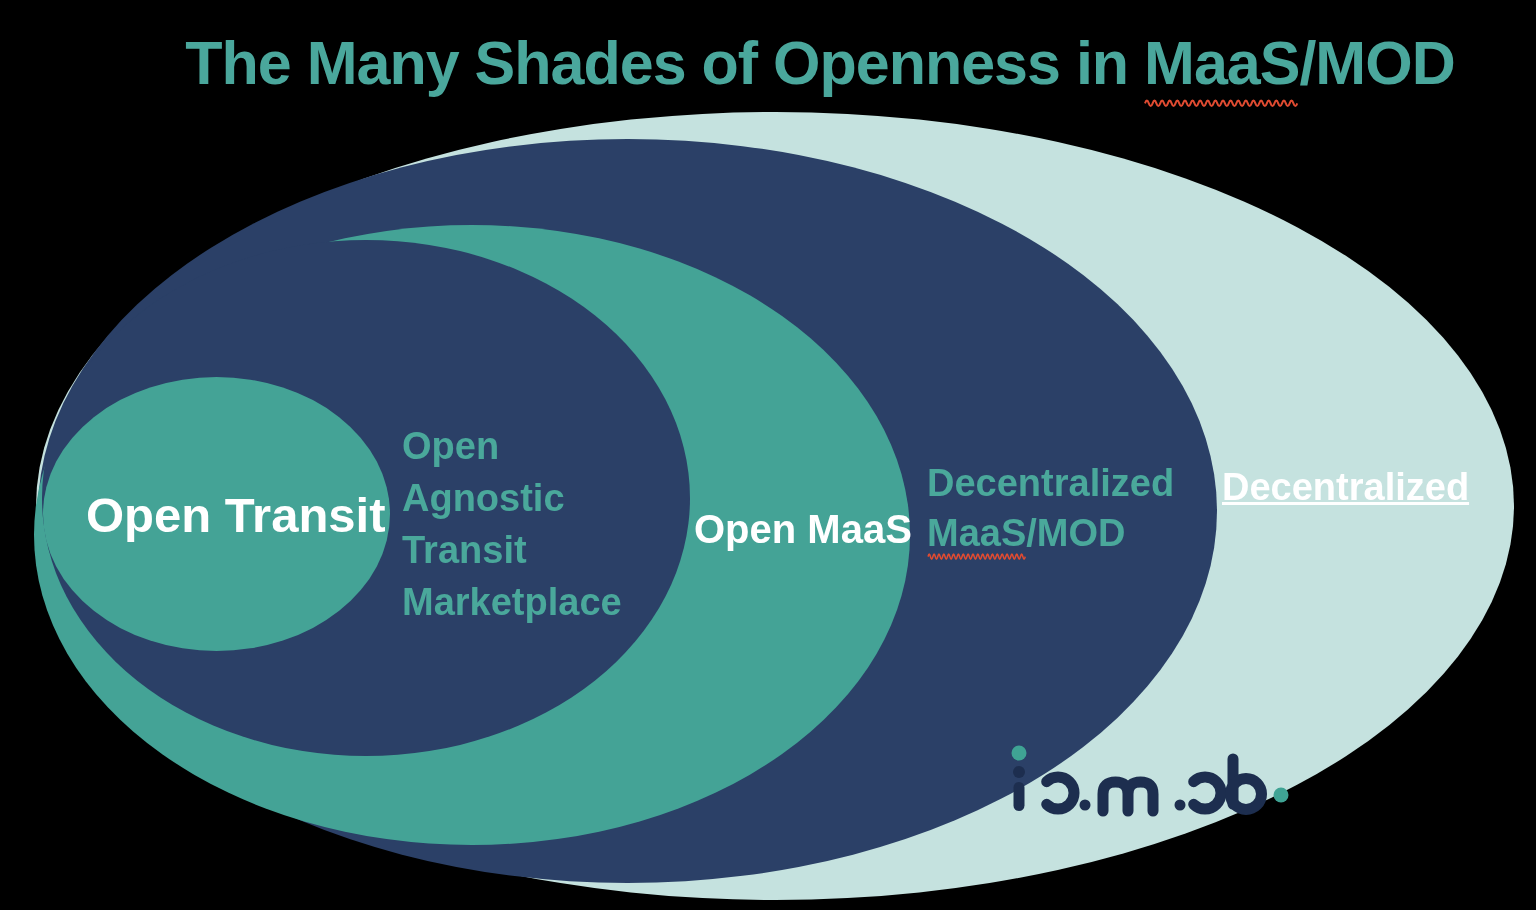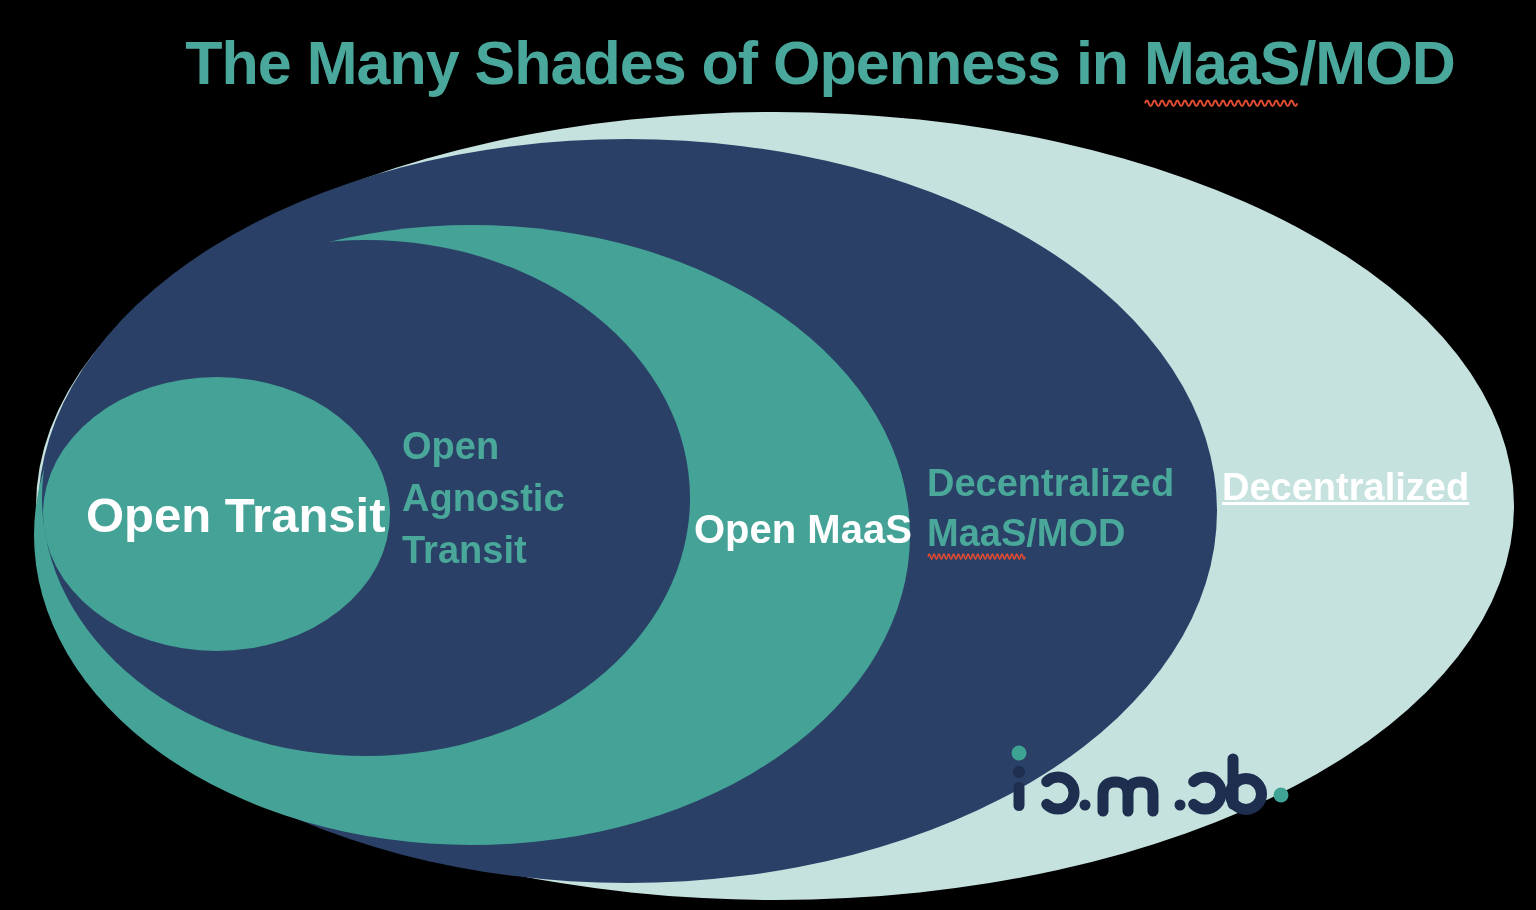--- a/index.html
+++ b/index.html
@@ -46,20 +46,21 @@
         </svg></span><span>/MOD</span></h1>
 
   <div class="label lbl-open-transit">
     <span>Open Transit</span>
   </div>
 
   <div class="label lbl-agnostic">
     <span class="lbl-line">Open</span>
     <span class="lbl-line">Agnostic</span>
     <span class="lbl-line">Transit</span>
+    <span class="lbl-line">Marketplace</span>
   </div>
 
   <div class="label lbl-open-maas">
     <span>Open MaaS</span>
   </div>
 
   <div class="label lbl-interop">
     <span class="lbl-line">Decentralized</span>
     <span class="lbl-line"><span class="spellcheck"><span>MaaS</span><svg class="squiggle" viewBox="0 0 120 6" preserveAspectRatio="none">
             <path d="M0 4 Q1.5 0 3 4 T6 4 T9 4 T12 4 T15 4 T18 4 T21 4 T24 4 T27 4 T30 4 T33 4 T36 4 T39 4 T42 4 T45 4 T48 4 T51 4 T54 4 T57 4 T60 4 T63 4 T66 4 T69 4 T72 4 T75 4 T78 4 T81 4 T84 4 T87 4 T90 4 T93 4 T96 4 T99 4 T102 4 T105 4 T108 4 T111 4 T114 4 T117 4 T120 4" fill="none" stroke="#e04b31" stroke-width="1.8"></path>

